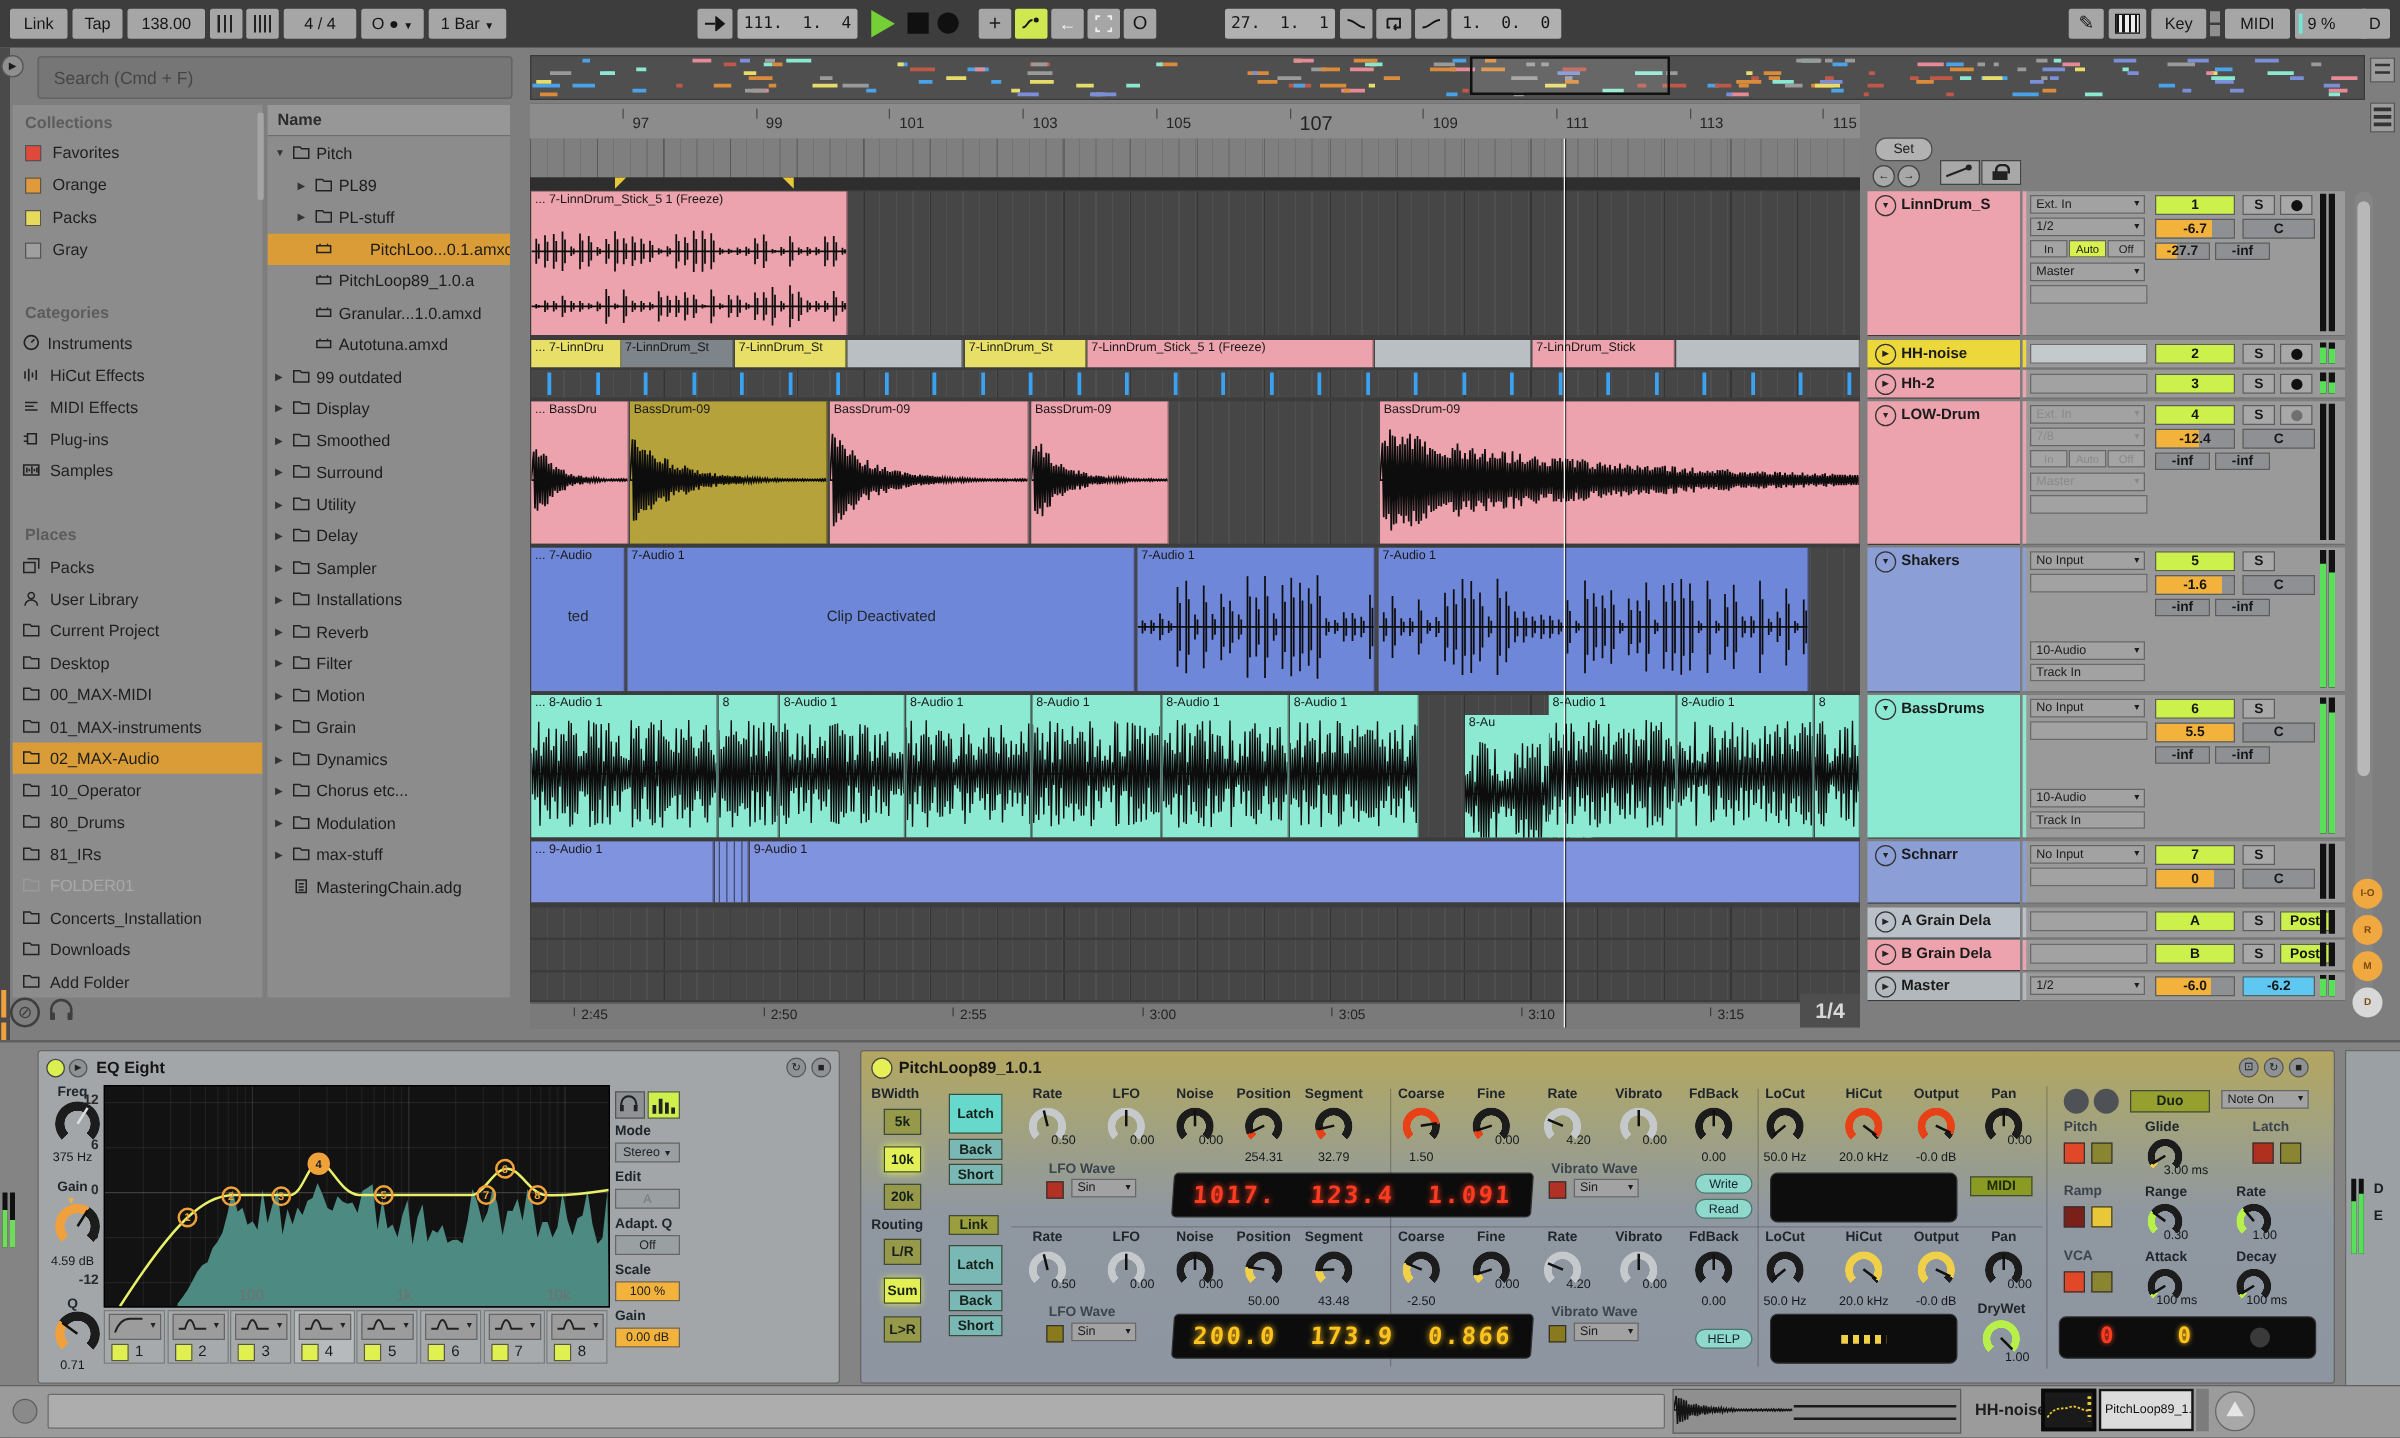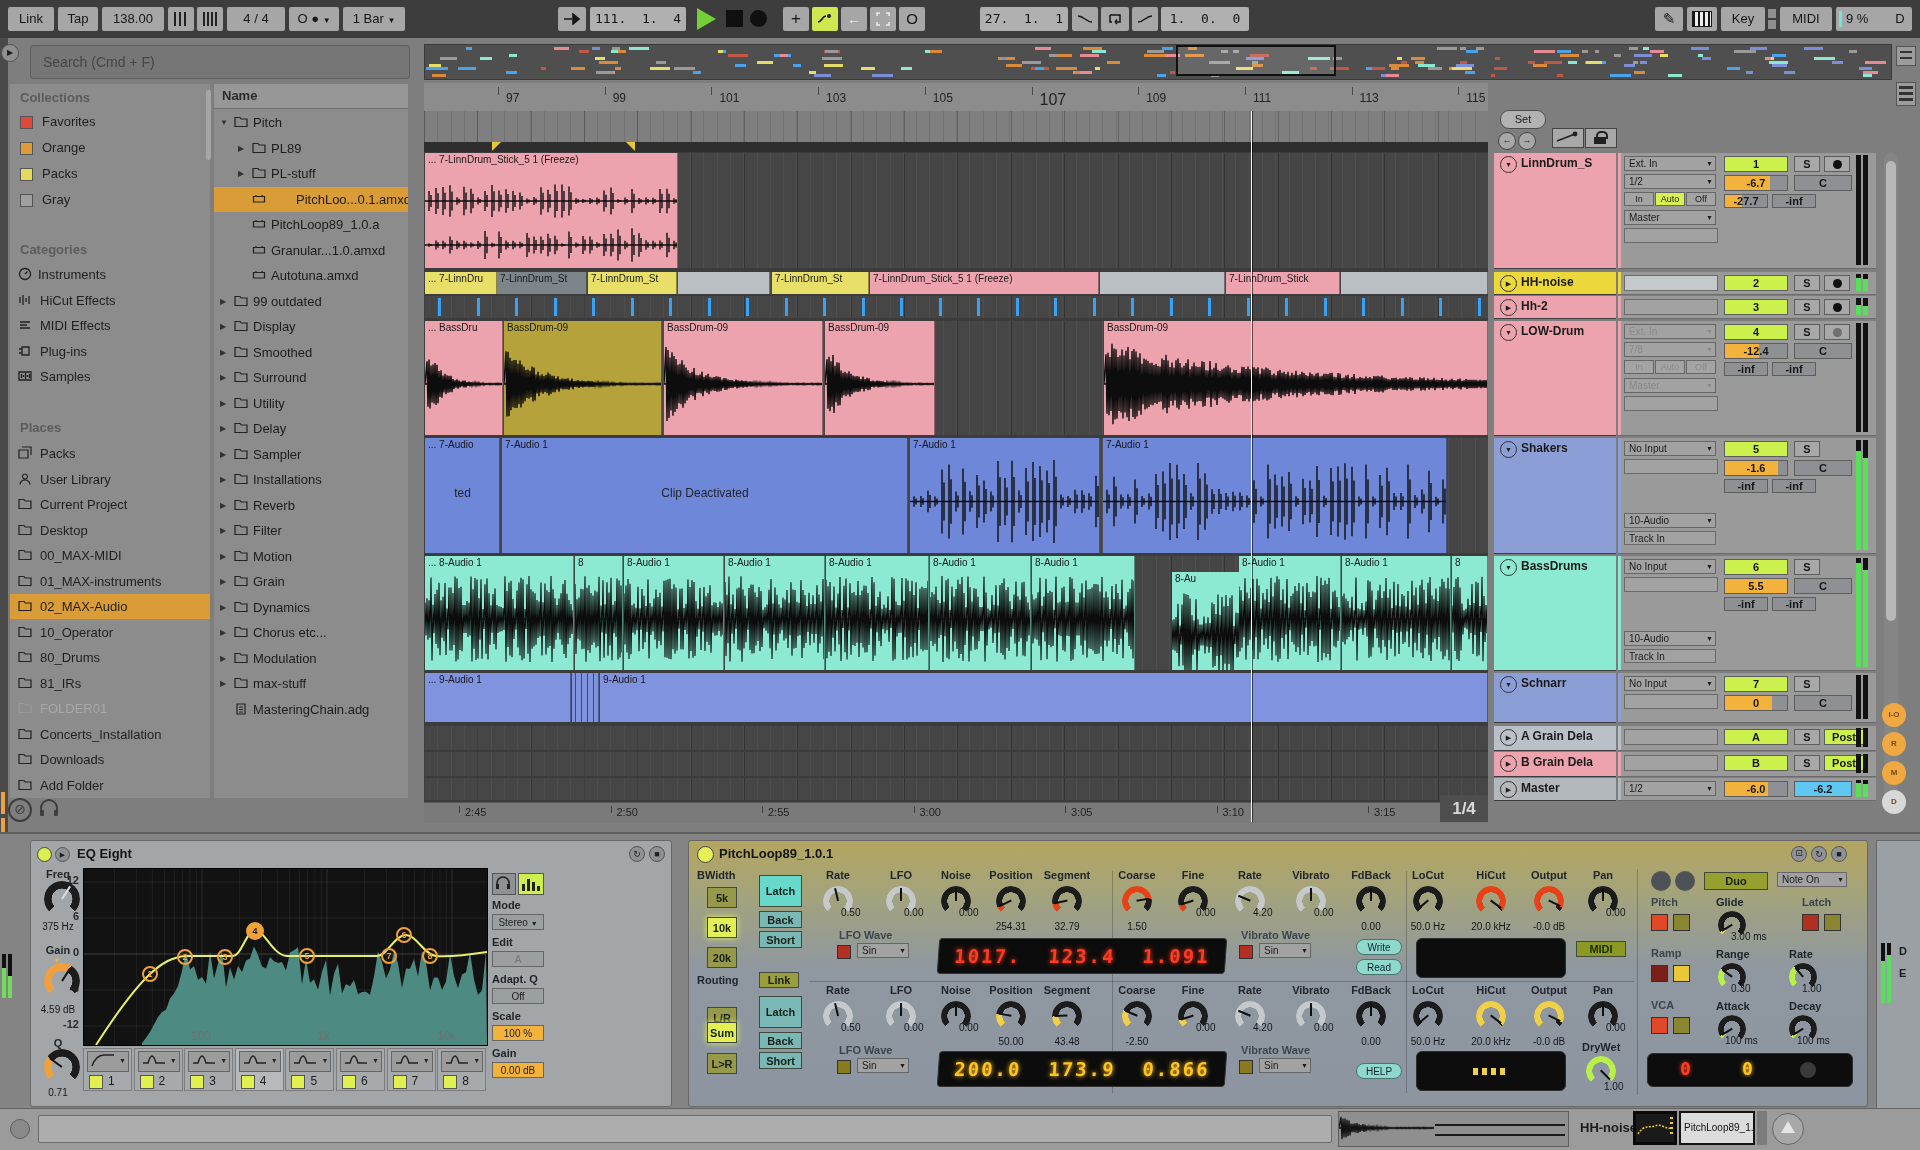--- a/index.html
+++ b/index.html
@@ -1410,21 +1410,21 @@
       <div class="dev-title" style="left:30px;top:5px;">PitchLoop89_1.0.1</div>
       <div class="circbtn" style="left:1102px;top:5px;width:14px;height:14px;line-height:13px;">⊡</div>
       <div class="circbtn" style="left:1122px;top:5px;width:14px;height:14px;line-height:14px;">↻</div>
       <div class="circbtn" style="left:1142px;top:5px;width:14px;height:14px;line-height:14px;">■</div>
       <div class="dlabel" style="left:8px;top:28px;">BWidth</div>
       <div class="dlabel" style="left:8px;top:133px;">Routing</div>
       <div id="plbody">
           <div class="plbtn" style="position: absolute; left: 18px; top: 46px; width: 30px; height: 21px; line-height: 20px; background: rgb(151, 153, 74);">5k</div>
           <div class="plbtn" style="position: absolute; left: 18px; top: 76px; width: 30px; height: 21px; line-height: 20px; background: rgb(226, 240, 85); box-shadow: rgb(226, 240, 85) 0px 0px 6px;">10k</div>
           <div class="plbtn" style="position: absolute; left: 18px; top: 106px; width: 30px; height: 21px; line-height: 20px; background: rgb(151, 153, 74);">20k</div>
-          <div class="plbtn" style="position: absolute; left: 18px; top: 166px; width: 30px; height: 21px; line-height: 20px; background: rgb(151, 153, 74);">L/R</div>
+          <div class="plbtn" style="position: absolute; left: 18px; top: 150px; width: 30px; height: 21px; line-height: 20px; background: rgb(151, 153, 74);">L/R</div>
           <div class="plbtn" style="position: absolute; left: 18px; top: 181px; width: 30px; height: 21px; line-height: 20px; background: rgb(226, 240, 85); box-shadow: rgb(226, 240, 85) 0px 0px 6px;">Sum</div>
           <div class="plbtn" style="position: absolute; left: 18px; top: 212px; width: 30px; height: 21px; line-height: 20px; background: rgb(151, 153, 74);">L&gt;R</div>
           <div class="plbtn" style="position: absolute; left: 70px; top: 34px; width: 43px; height: 32px; line-height: 31px; background: rgb(102, 216, 204);">Latch</div>
           <div class="plbtn" style="position: absolute; left: 70px; top: 70px; width: 43px; height: 17px; line-height: 16px; background: rgb(121, 184, 180);">Back</div>
           <div class="plbtn" style="position: absolute; left: 70px; top: 90px; width: 43px; height: 17px; line-height: 16px; background: rgb(121, 184, 180);">Short</div>
           <div class="plbtn" style="position: absolute; left: 70px; top: 155px; width: 43px; height: 32px; line-height: 31px; background: rgb(121, 184, 180);">Latch</div>
           <div class="plbtn" style="position: absolute; left: 70px; top: 191px; width: 43px; height: 17px; line-height: 16px; background: rgb(121, 184, 180);">Back</div>
           <div class="plbtn" style="position: absolute; left: 70px; top: 211px; width: 43px; height: 17px; line-height: 16px; background: rgb(121, 184, 180);">Short</div>
           <div class="plbtn" style="position: absolute; left: 70px; top: 131px; width: 40px; height: 16px; line-height: 15px; background: rgb(154, 158, 60);">Link</div>
           <div style="position: absolute; left: 423px; top: 30px; width: 1px; height: 222px; background: rgba(0, 0, 0, 0.22);"></div>

